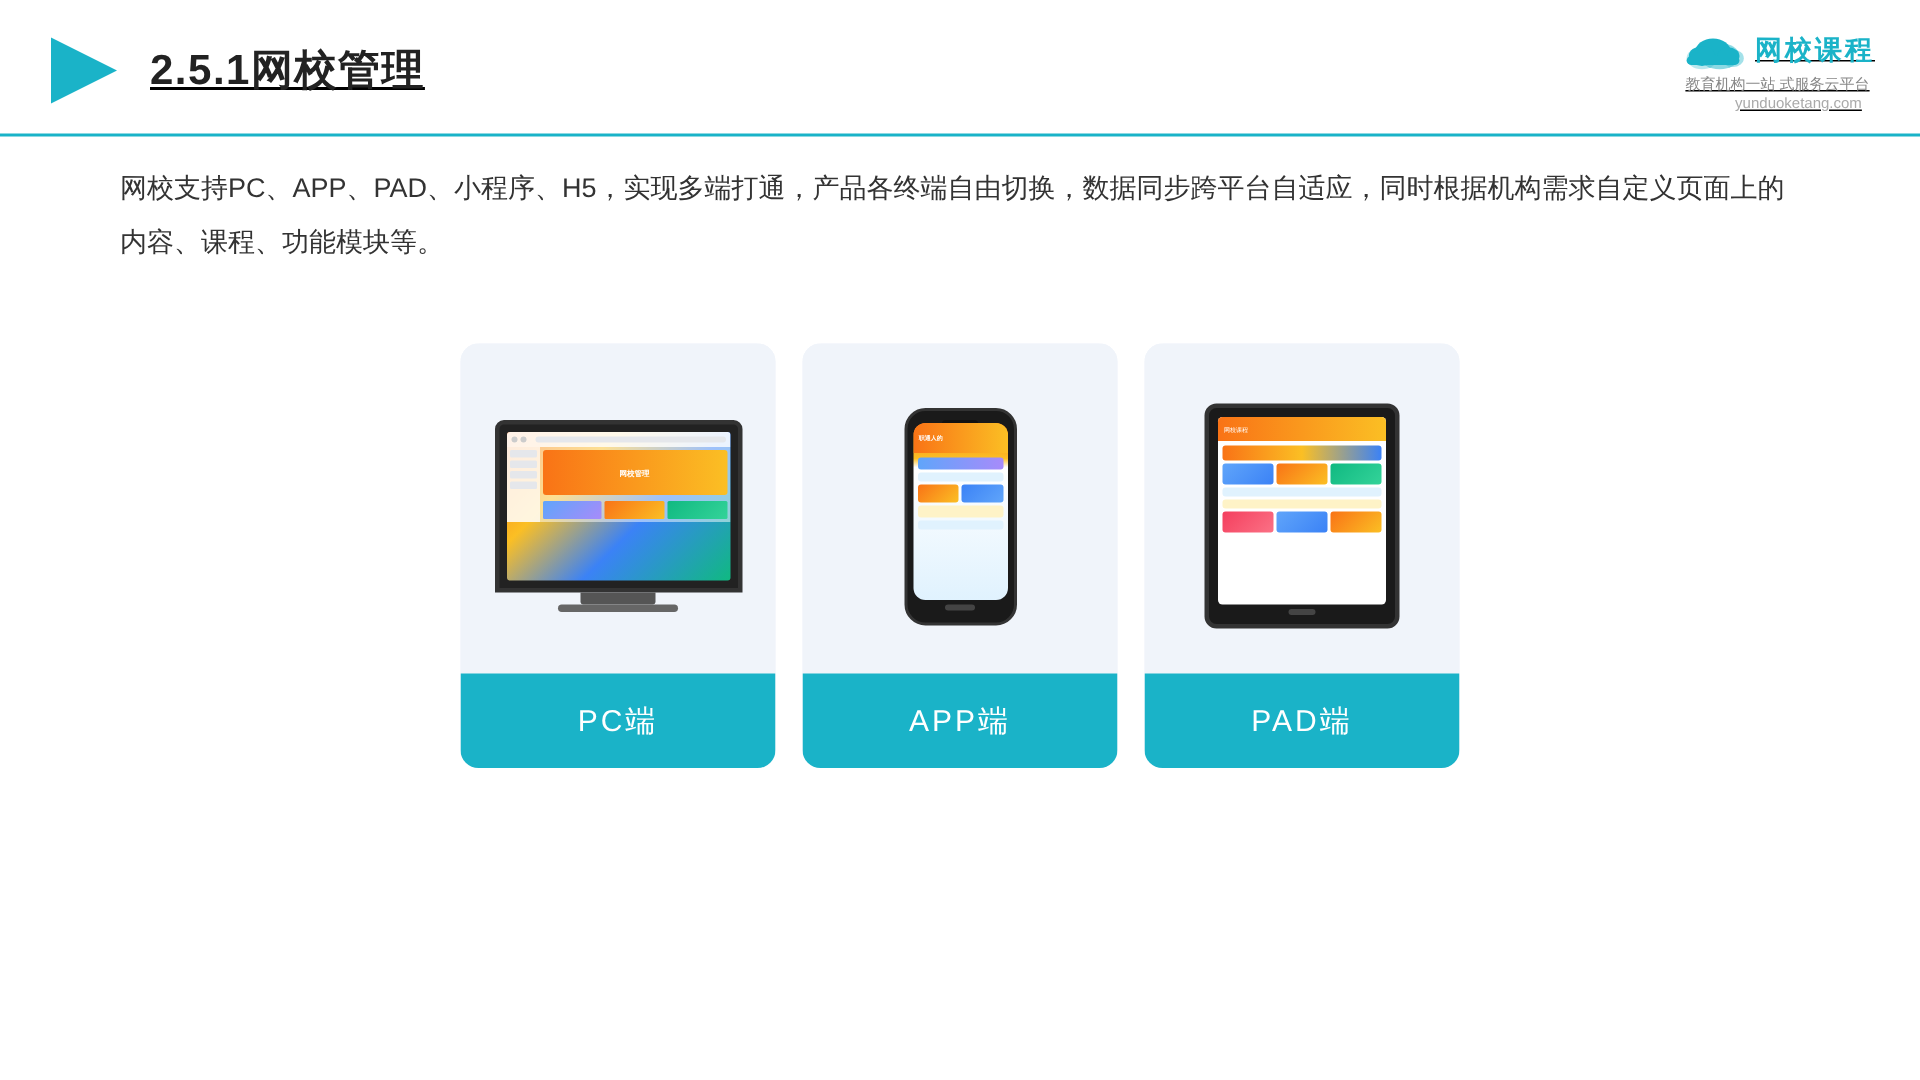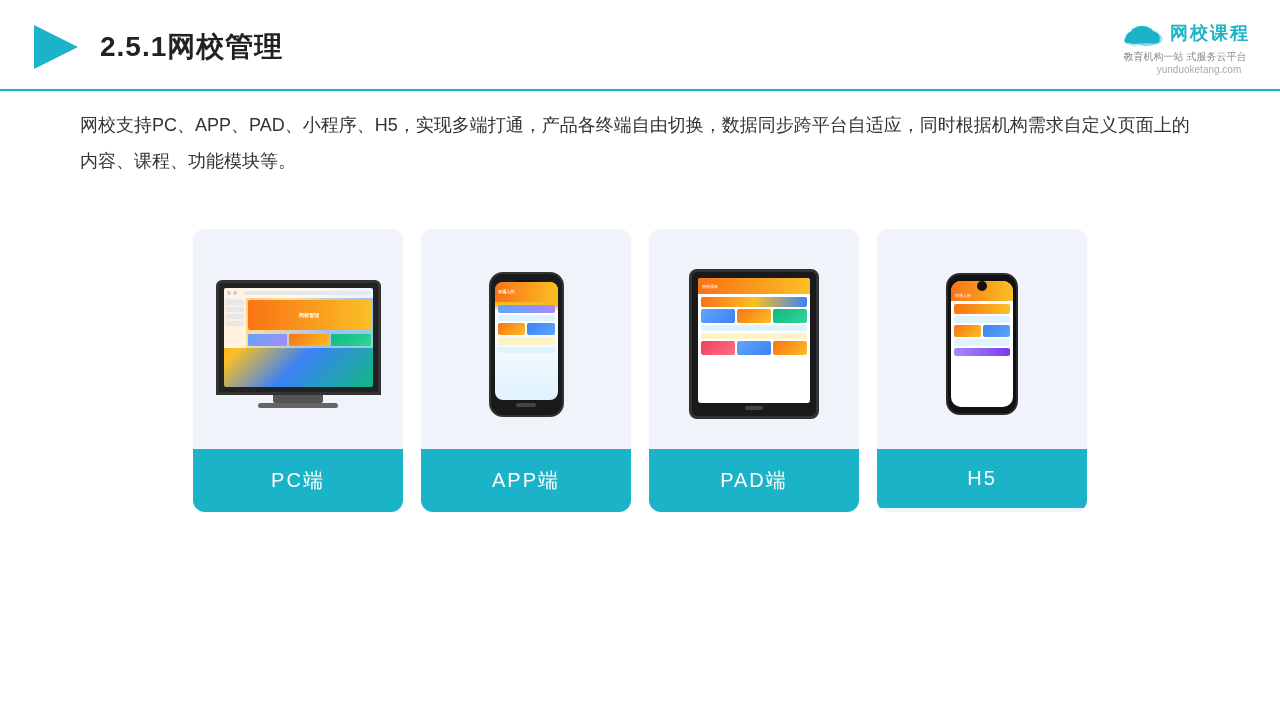--- a/index.html
+++ b/index.html
@@ -12,20 +12,21 @@
       position: relative;
     }
 
     
     .header {
       display: flex;
       align-items: center;
       justify-content: space-between;
       padding: 18px 30px 14px 30px;
       border-bottom: 2px solid #1ab3c8;
+      text-decoration: underline;
     }
     .header-left {
       display: flex;
       align-items: center;
       gap: 18px;
     }
     .play-icon {
       width: 52px;
       height: 52px;
     }
@@ -530,37 +531,14 @@
             </div>
           </div>
         </div>
         <div class="tablet-home"></div>
       </div>
     </div>
     <div class="card-label">PAD端</div>
   </div>
 
 
-  <div class="card">
-    <div class="card-image-area">
-      <div class="mini-phone-mockup" style="width:72px;height:142px;border-radius:14px;border:2px solid #2a2a2a;">
-        <div class="mini-phone-punch"></div>
-        <div class="mini-phone-screen">
-          <div class="mini-phone-screen-top">
-            <span style="font-size:4px;color:white;">职通人的</span>
-          </div>
-          <div class="mini-phone-body">
-            <div class="mini-row-orange"></div>
-            <div class="mini-row"></div>
-            <div class="mini-grid">
-              <div class="mini-grid-item mg2"></div>
-              <div class="mini-grid-item mg1"></div>
-            </div>
-            <div class="mini-row"></div>
-            <div style="height:8px;background:linear-gradient(90deg,#a78bfa,#7c3aed);border-radius:2px;"></div>
-          </div>
-        </div>
-      </div>
-    </div>
-    <div class="card-label">H5</div>
-  </div>
 
 </div>
 
 </body></html>

